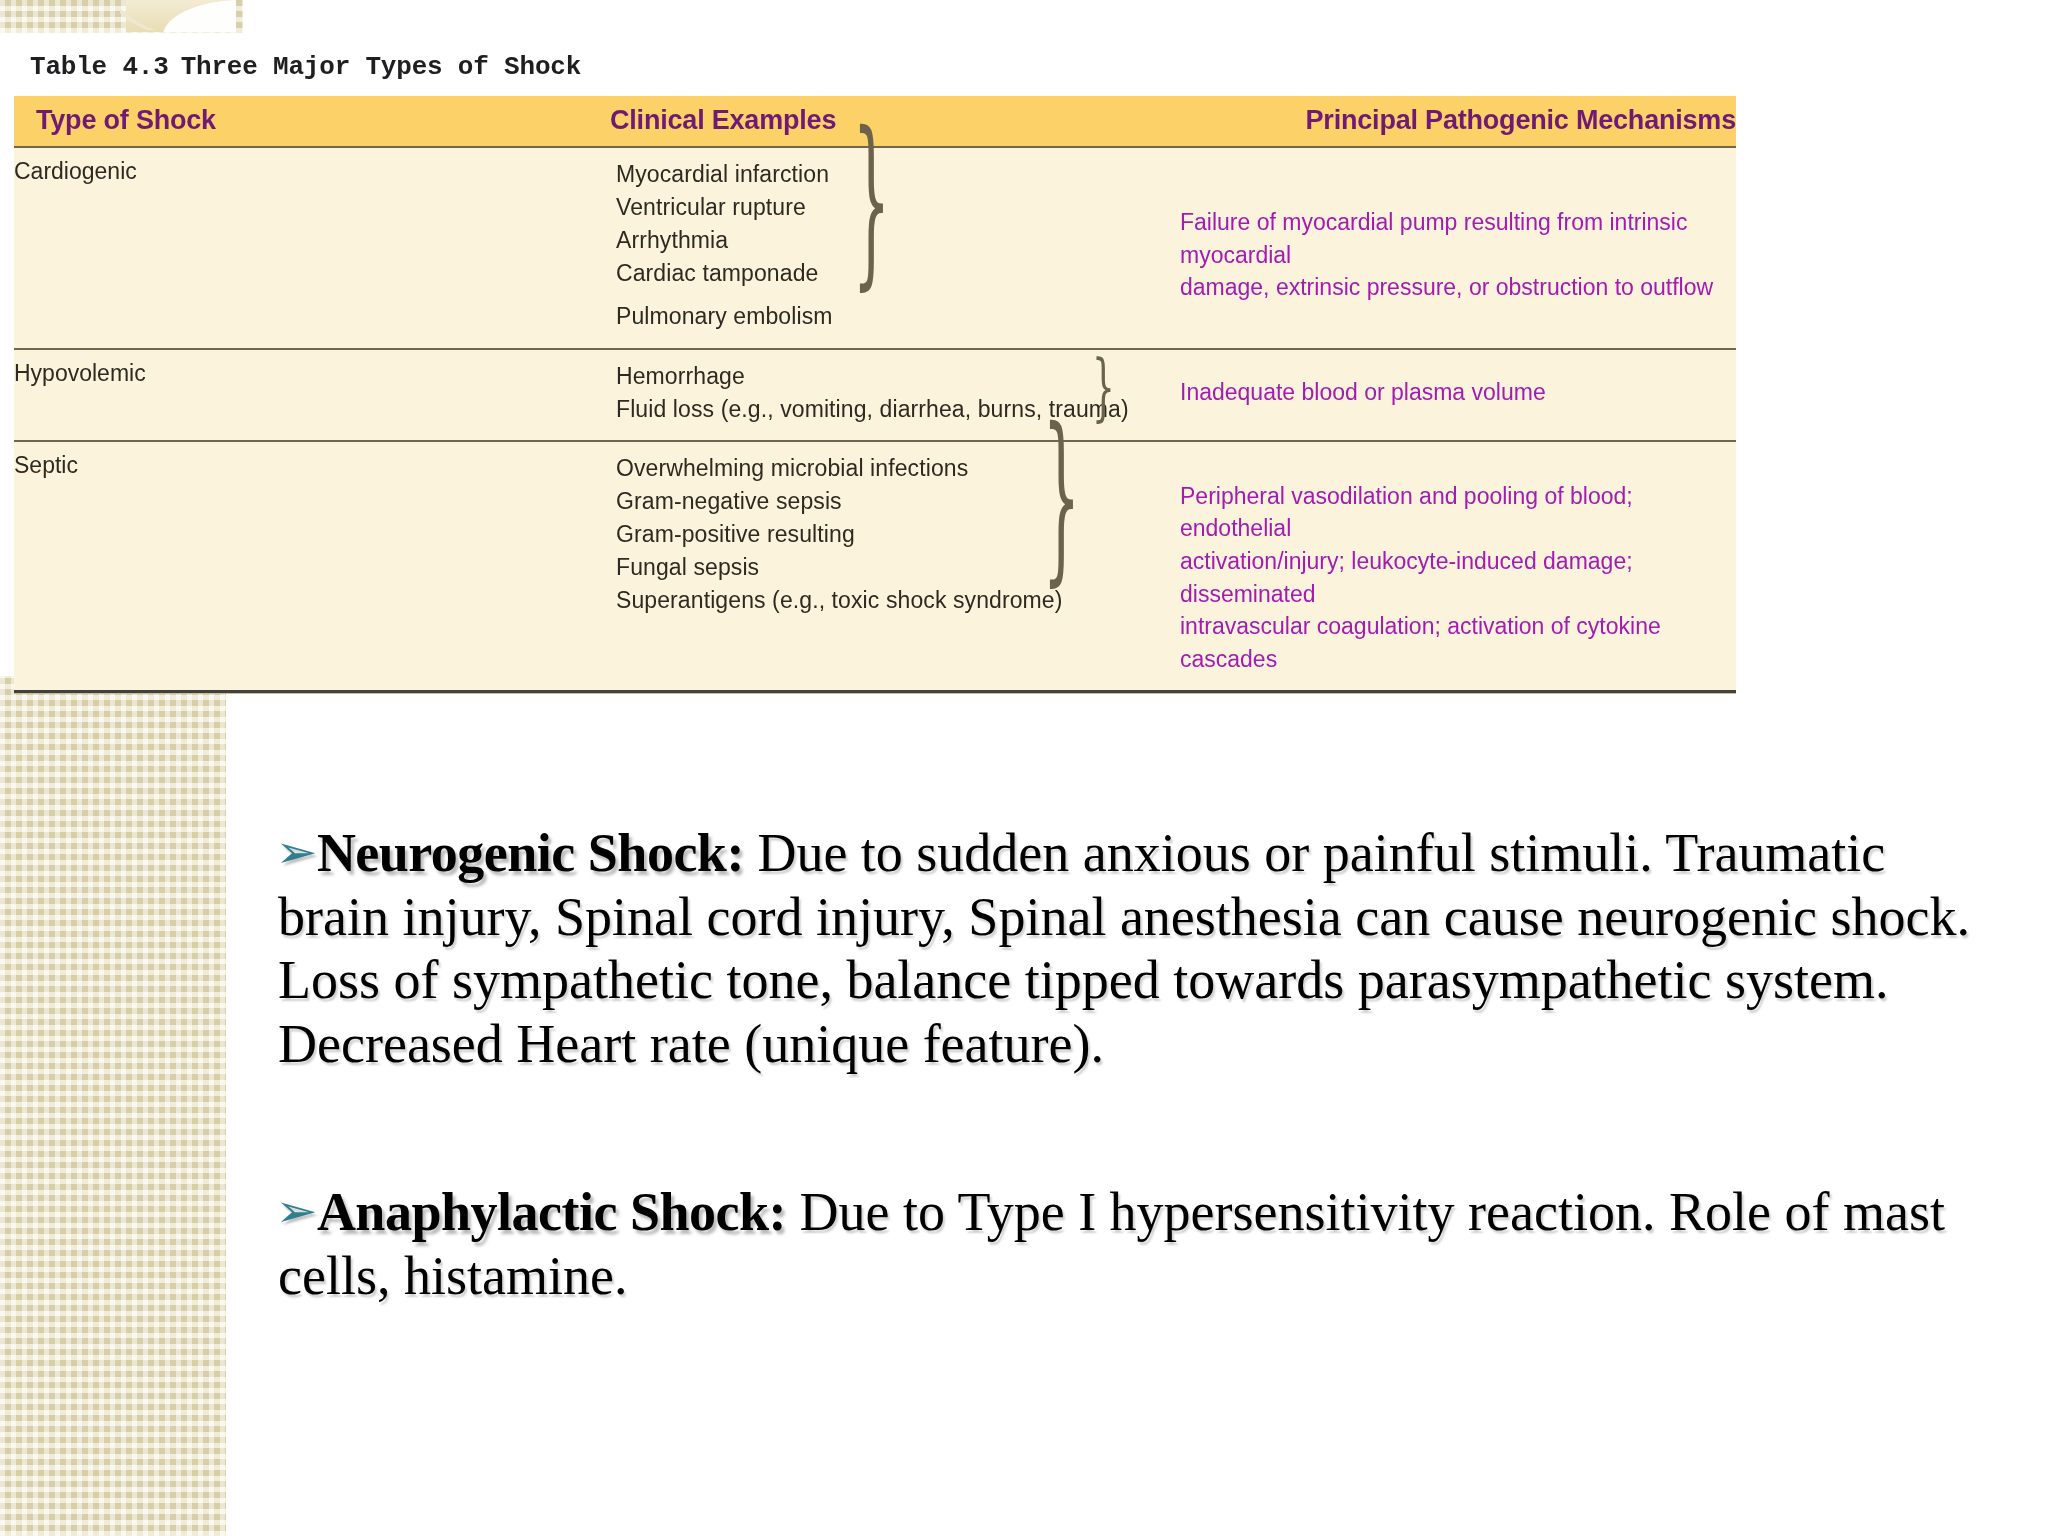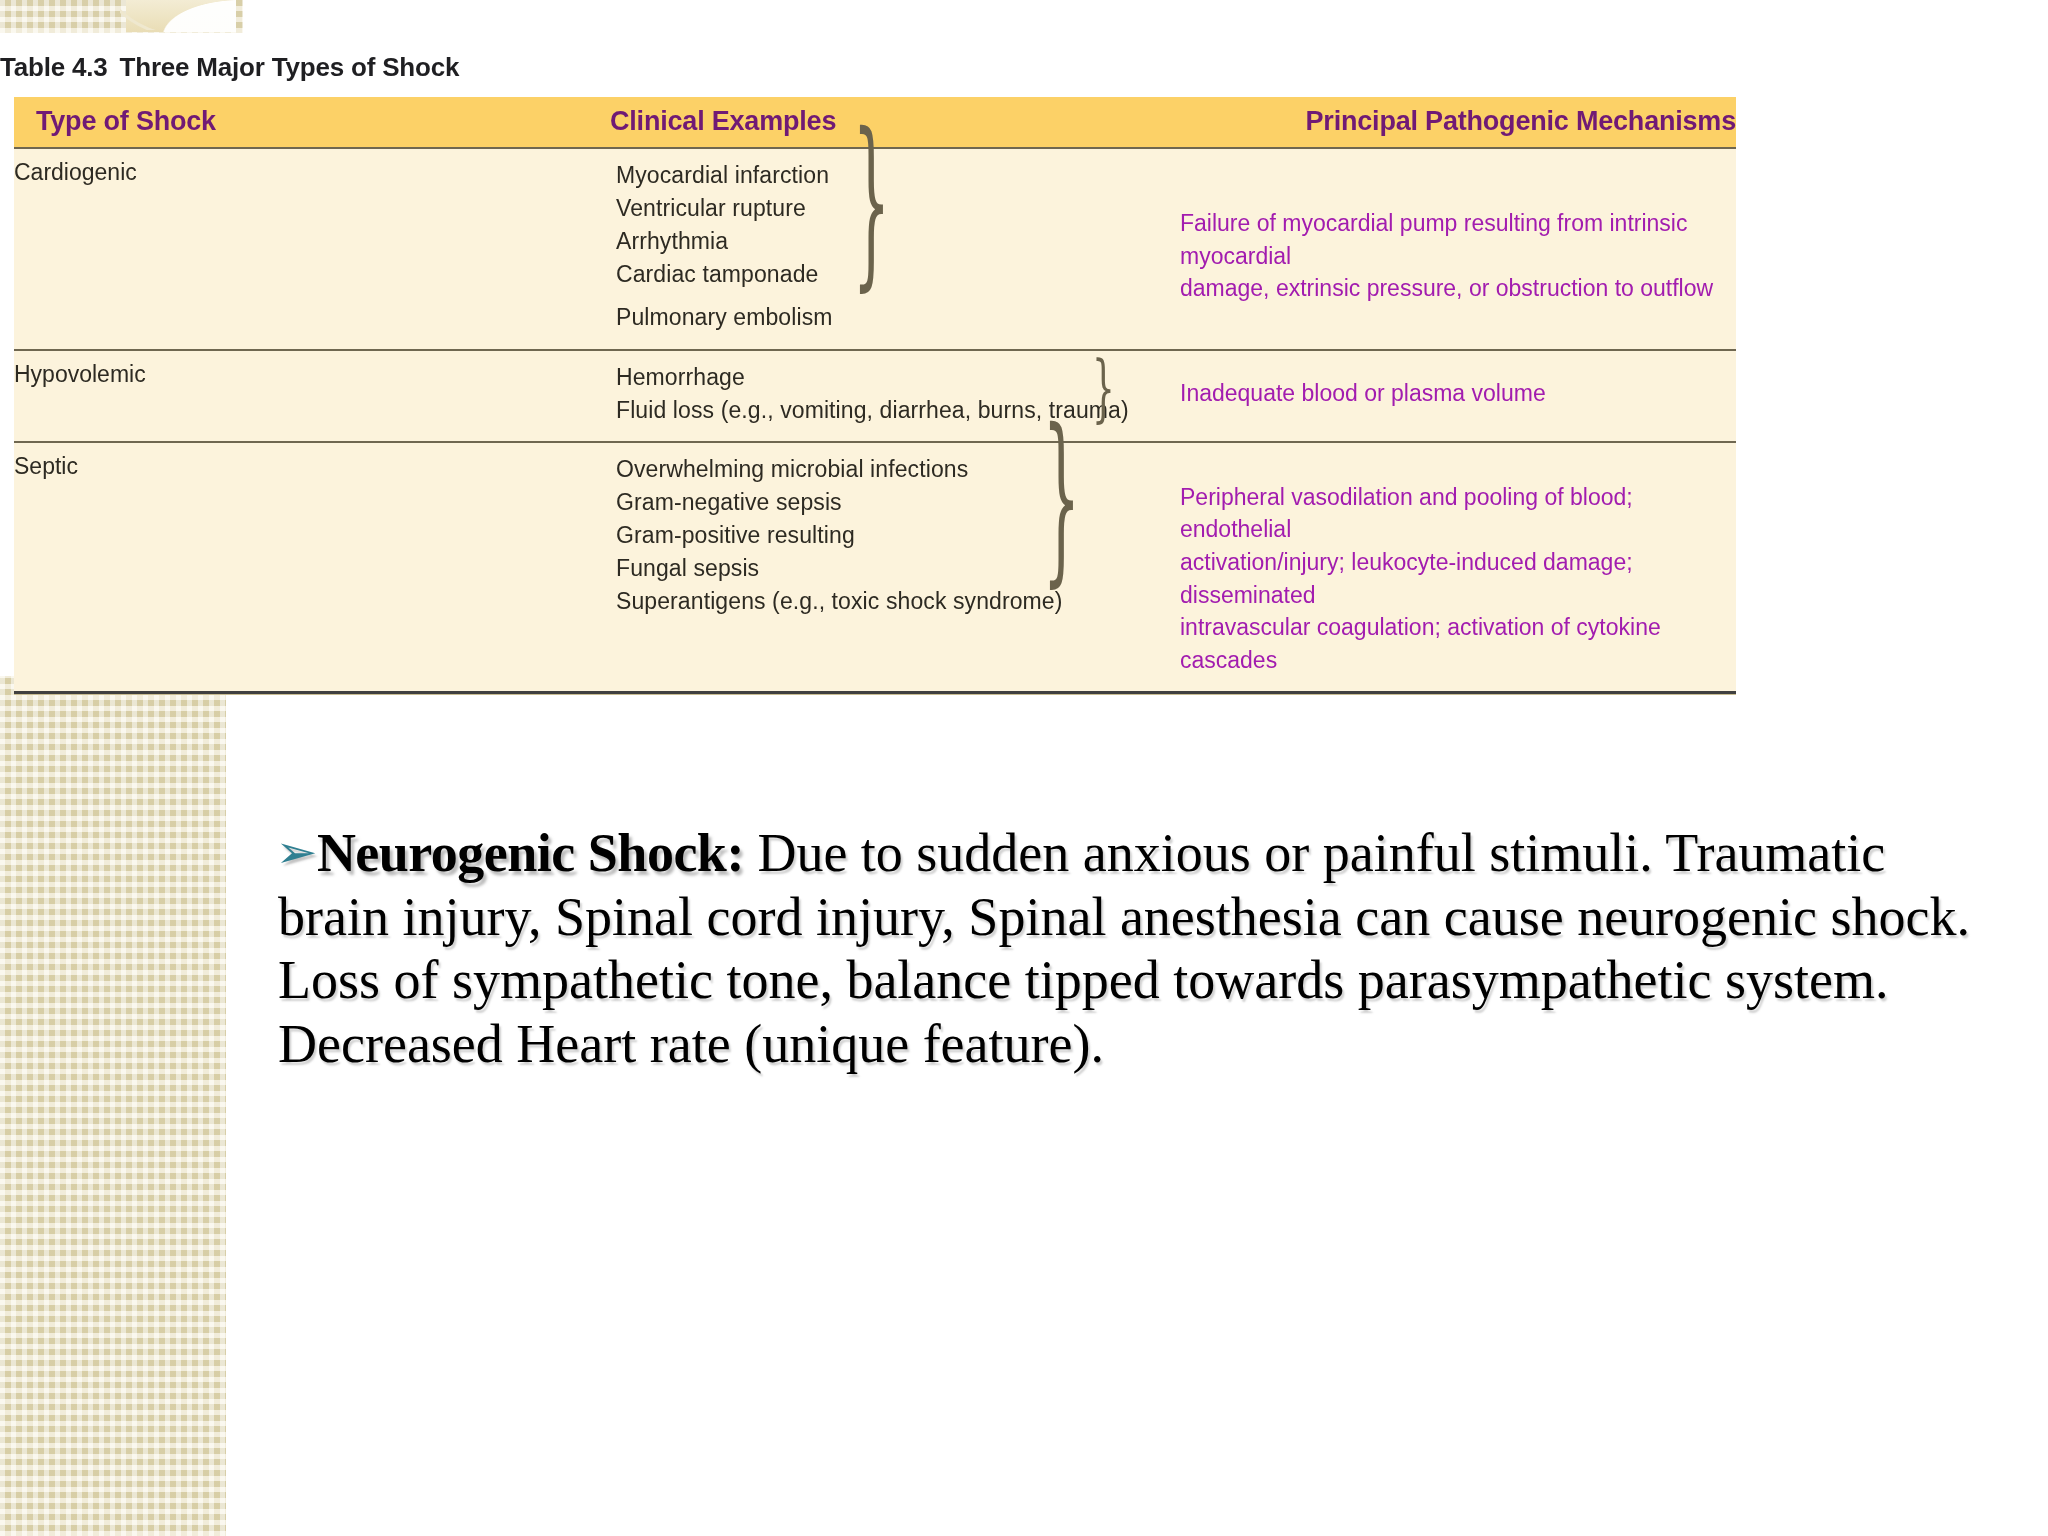--- a/index.html
+++ b/index.html
@@ -82,25 +82,26 @@
   }
 
   
   #table-wrap {
     position: absolute;
     left: 0;
     top: 52px;
     width: 1722px;
   }
   #table-caption {
-    font-family: Liberation Sans, sans-serif;
+    font-family: Liberation Mono, monospace;
     font-size: 26px;
     font-weight: bold;
     color: #1f1f22;
     letter-spacing: -0.2px;
+    padding-left: 30px;
     padding-bottom: 14px;
   }
   #table-caption .cap-num { margin-right: 12px; }
 
   table.shock-table {
     border-collapse: collapse;
     width: 1722px;
     table-layout: fixed;
     margin-left: 14px;
     background: #fdf3d8;
@@ -294,16 +295,17 @@
         </tr>
 
       </tbody>
     </table>
   </div>
 
   <div id="content">
 
     <p class="bullet-block first"><span class="bullet-marker">➢</span><span class="bullet-head">Neurogenic Shock:</span><span class="bullet-body"> Due to sudden anxious or painful stimuli. Traumatic brain injury, Spinal cord injury, Spinal anesthesia can cause neurogenic  shock. Loss of sympathetic tone, balance tipped towards parasympathetic system. Decreased Heart rate (unique feature).</span></p>
 
+    <p class="bullet-block second"><span class="bullet-marker">➢</span><span class="bullet-head">Anaphylactic Shock:</span><span class="bullet-body"> Due to Type I hypersensitivity reaction. Role of mast cells, histamine.</span></p>
 
   </div>
 
 </div>
 
 </body></html>

